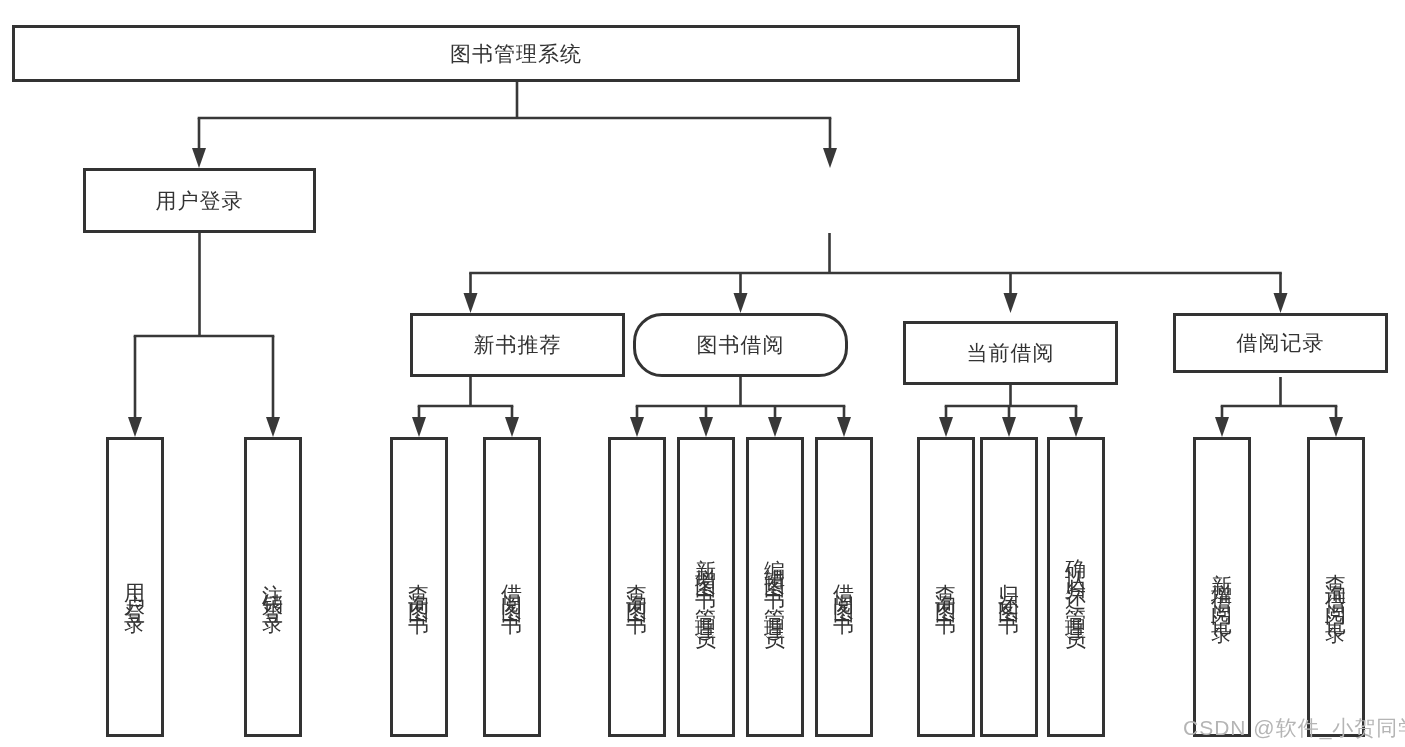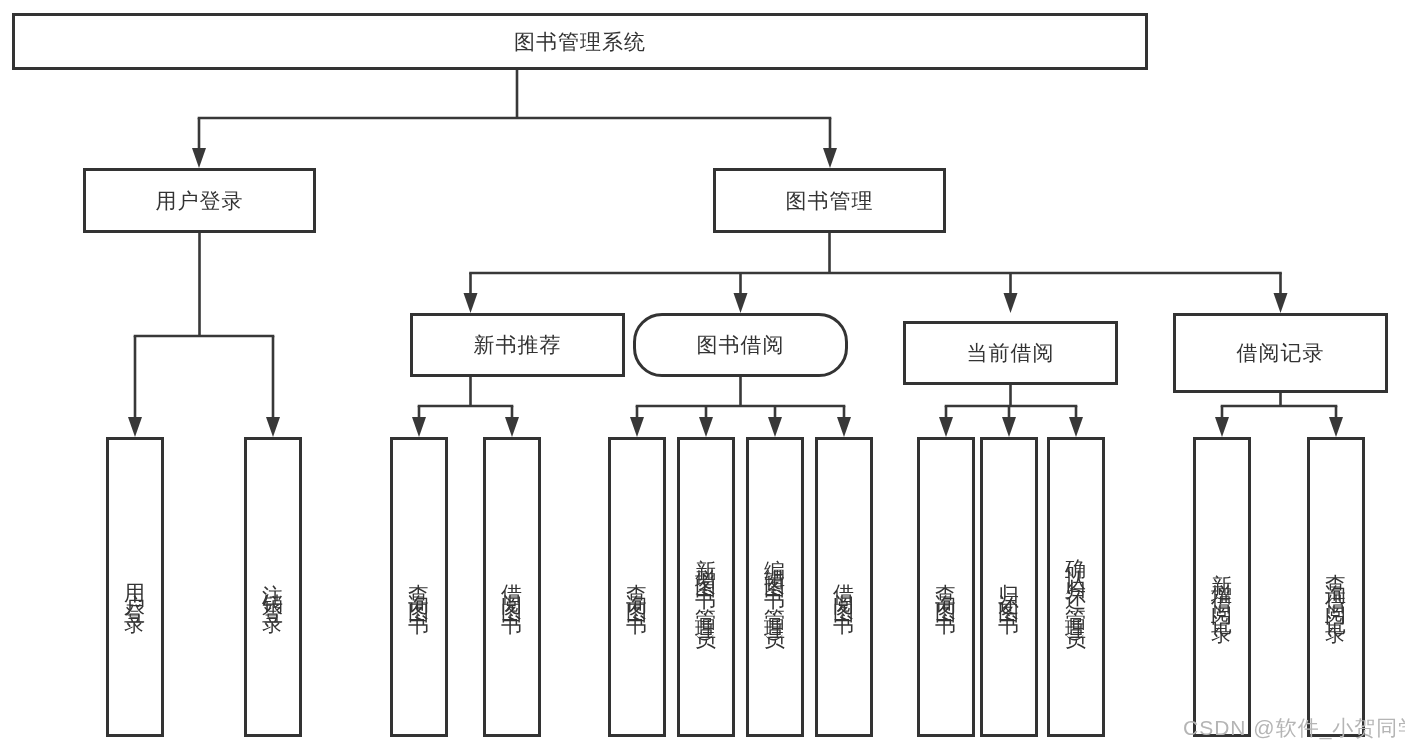--- a/index.html
+++ b/index.html
@@ -101,41 +101,38 @@
       <line x1="1076" y1="406" x2="1076" y2="421" stroke="#383838" stroke-width="2.6"></line>
       <polygon points="1069,417 1083,417 1076,437" fill="#383838"></polygon>
       <line x1="1280.5" y1="377" x2="1280.5" y2="406" stroke="#383838" stroke-width="2.6"></line>
       <line x1="1220.7" y1="406" x2="1337.3" y2="406" stroke="#383838" stroke-width="2.6"></line>
       <line x1="1222" y1="406" x2="1222" y2="421" stroke="#383838" stroke-width="2.6"></line>
       <polygon points="1215,417 1229,417 1222,437" fill="#383838"></polygon>
       <line x1="1336" y1="406" x2="1336" y2="421" stroke="#383838" stroke-width="2.6"></line>
       <polygon points="1329,417 1343,417 1336,437" fill="#383838"></polygon>
     </svg>
 
-  <div class="box" style="left:12px; top:13px; width:1136px; height:57px;">
+  <div class="box" style="left:12px; top:25px; width:1008px; height:57px;">
     <span>图书管理系统</span>
   </div>
 
   <div class="box" style="left:83px; top:168px; width:233px; height:65px;">
     <span>用户登录</span>
-  </div>
-  <div class="box" style="left:713px; top:168px; width:233px; height:65px;">
-    <span>图书管理</span>
   </div>
 
   <div class="box" style="left:363px; top:313px; width:215px; height:64px;margin-left:47px;">
     <span>新书推荐</span>
   </div>
   <div class="box" style="left:633px; top:313px; width:215px; height:64px;border-radius:29px;">
     <span>图书借阅</span>
   </div>
   <div class="box" style="left:903px; top:313px; width:215px; height:64px;margin-top:8px;">
     <span>当前借阅</span>
   </div>
-  <div class="box" style="left:1173px; top:313px; width:215px; height:80px;">
+  <div class="box" style="left:1173px; top:313px; width:215px; height:60px;">
     <span>借阅记录</span>
   </div>
 
   <div class="leaf" style="left:106px;">
     <span>用户登录</span>
   </div>
   <div class="leaf" style="left:244px;">
     <span>注销登录</span>
   </div>
 

